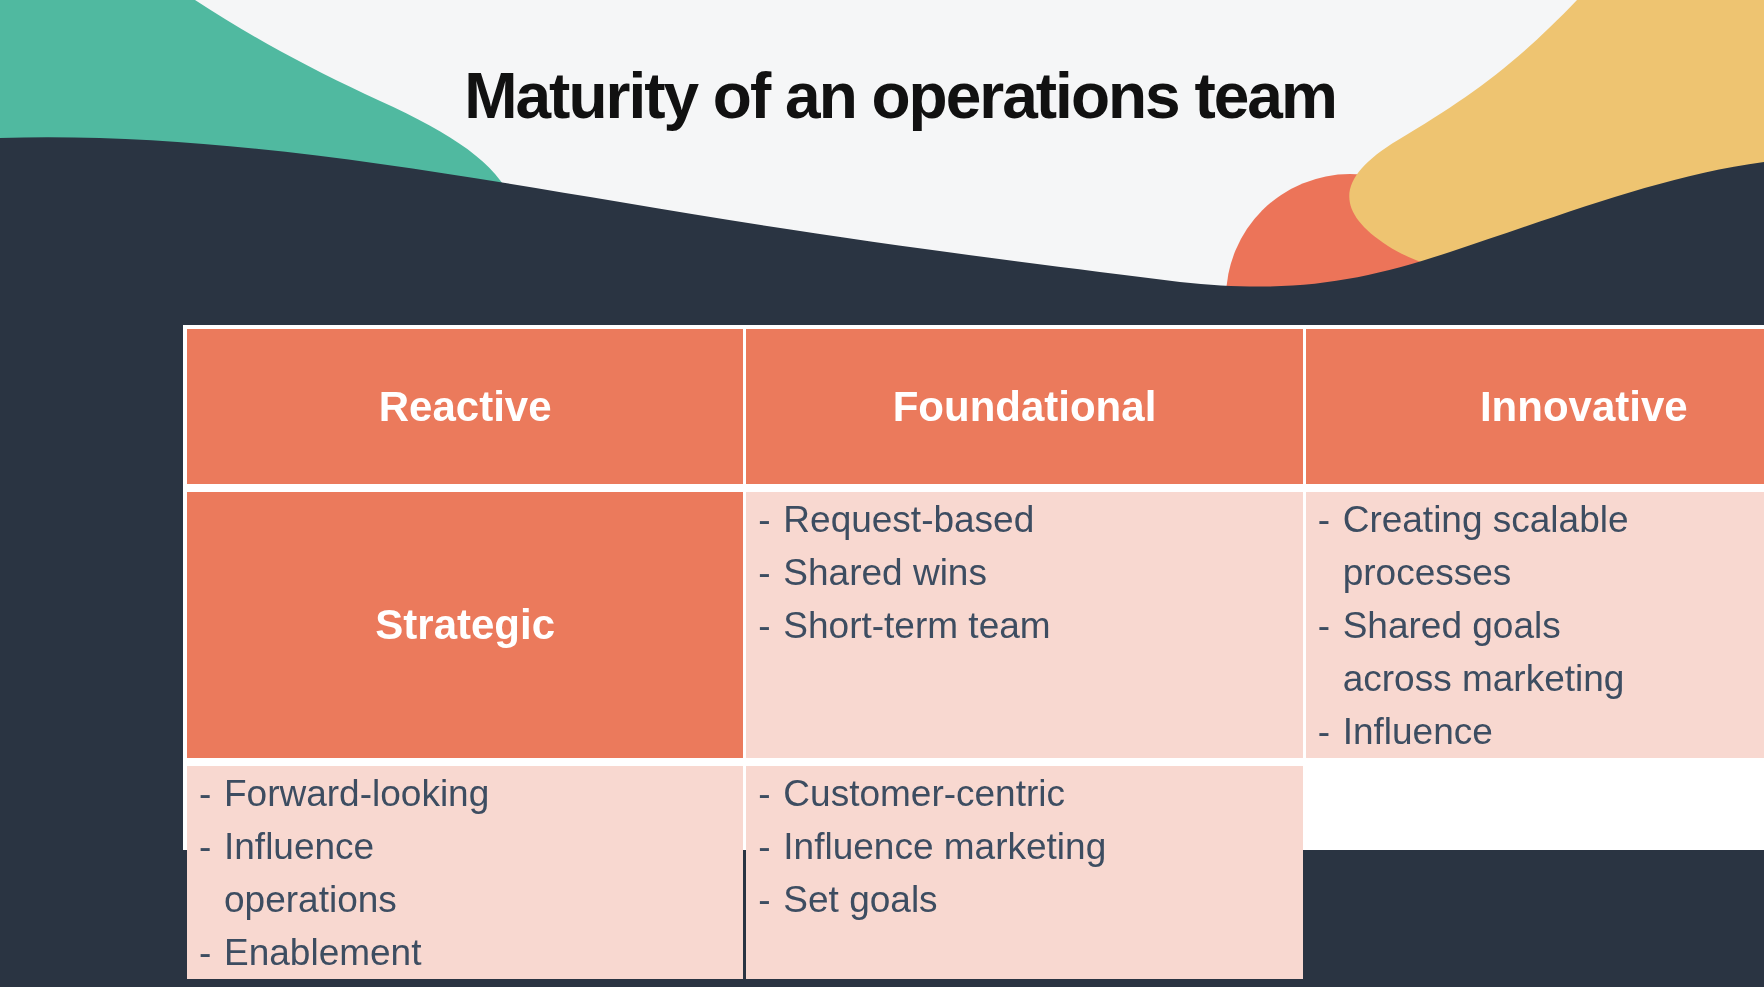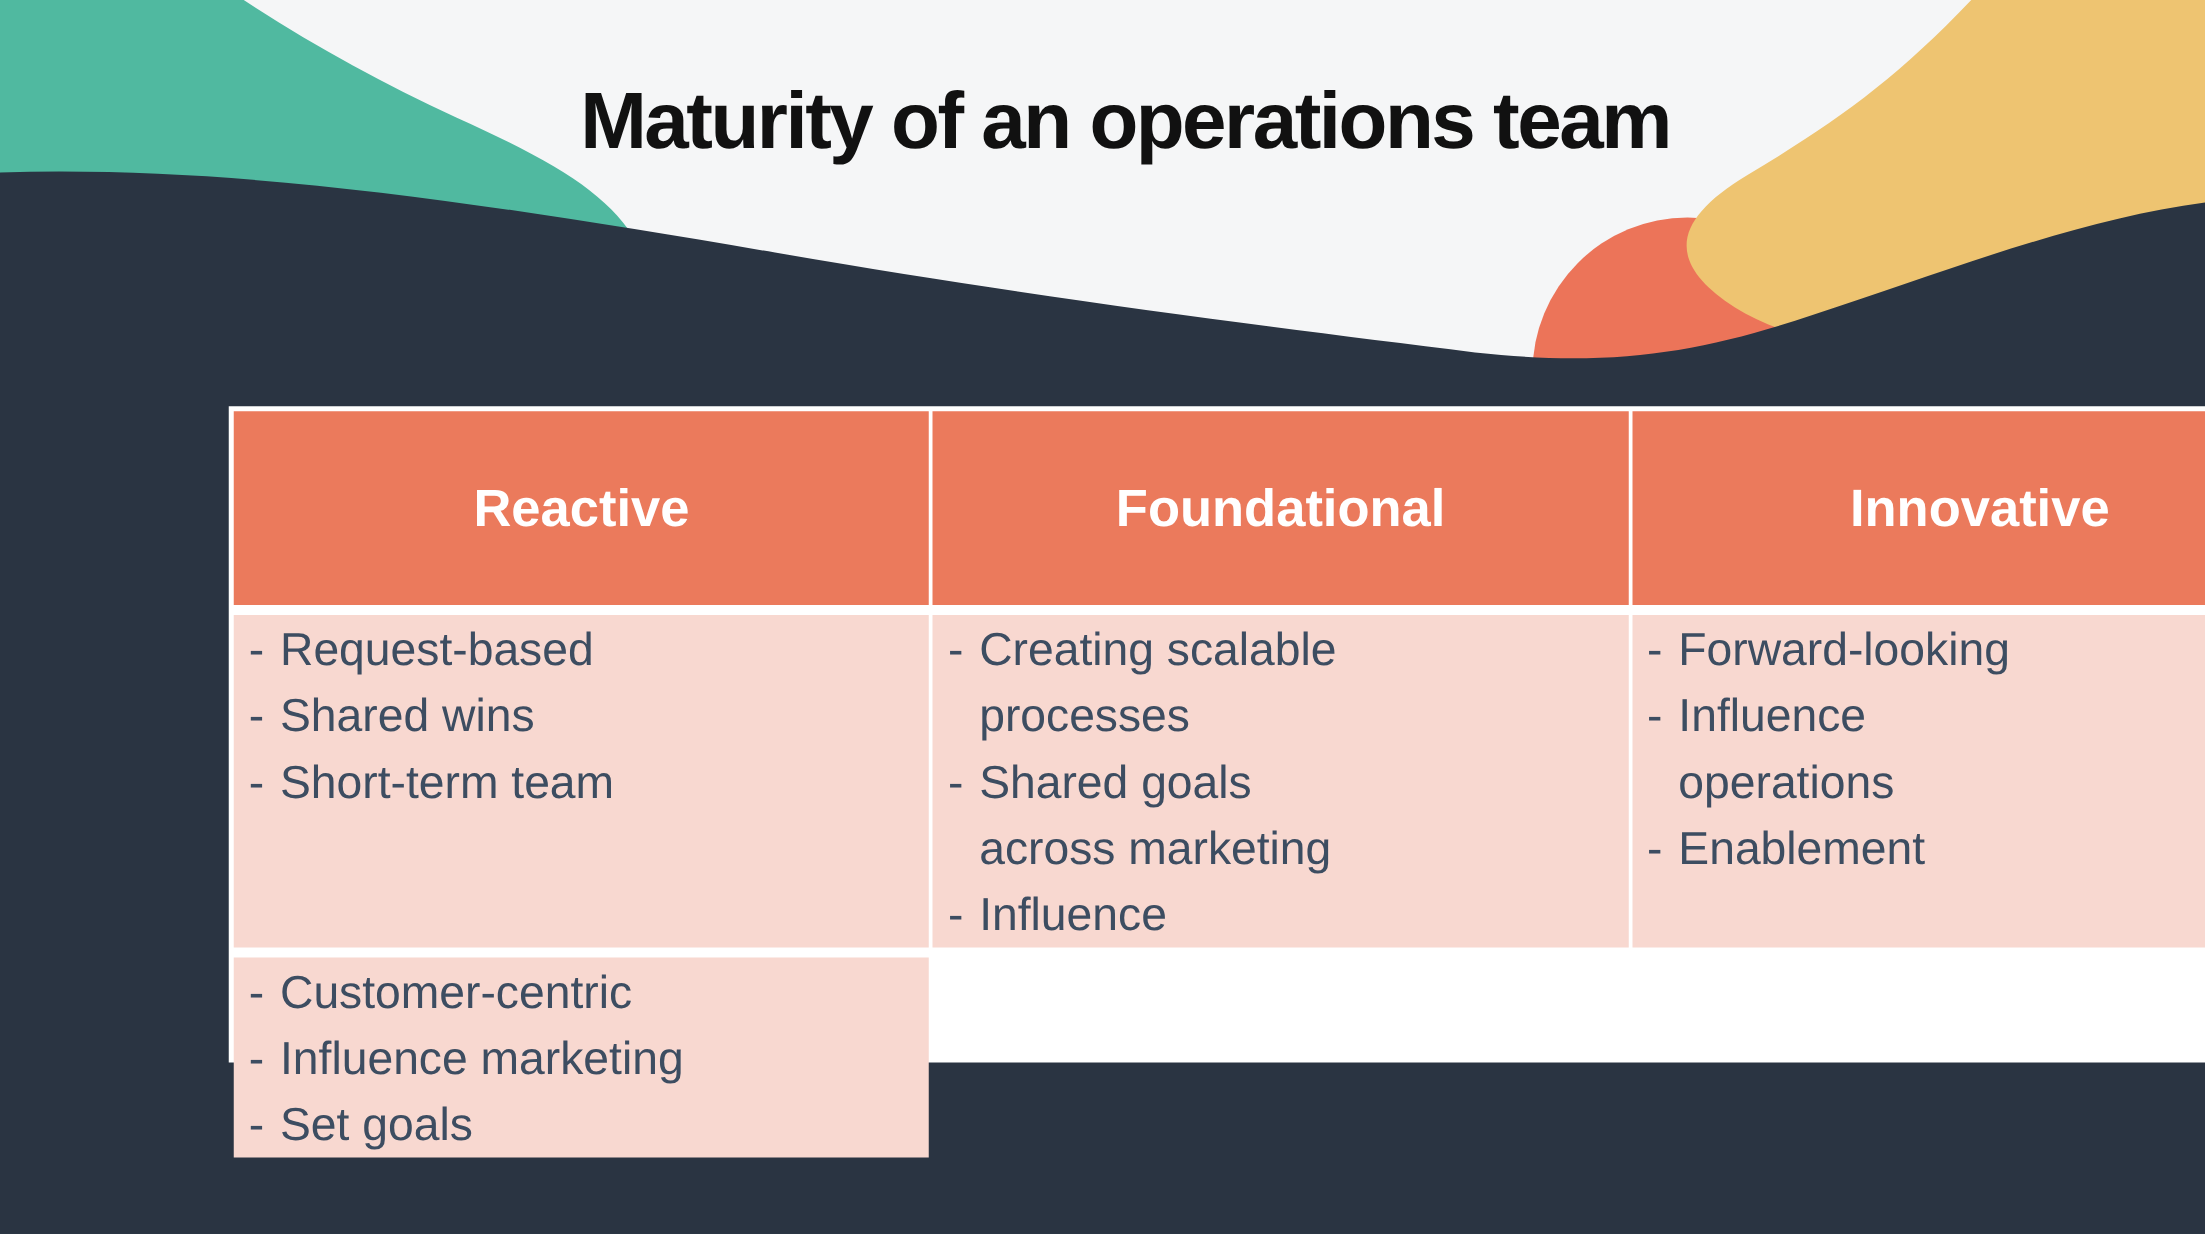--- a/index.html
+++ b/index.html
@@ -52,20 +52,21 @@
     <path fill="#EEC471" d="M1577,0 C1515,65 1468,98 1398,140 C1338,176 1332,210 1388,246 C1448,284 1560,288 1655,322 C1710,342 1745,350 1764,352 L1764,0 Z"></path>
     <path fill="#2A3442" d="M0,138 C200,132 400,165 620,202 C840,240 1020,262 1180,282 C1290,294 1360,282 1450,252 C1560,216 1660,176 1764,162 L1764,987 L0,987 Z"></path>
   </svg>
 
   <h1 class="title">Maturity of an operations team</h1>
 
   <div class="table">
       <div class="hcell">Reactive</div>
       <div class="hcell">Foundational</div>
       <div class="hcell">Innovative</div>
+      <div class="hcell">Strategic</div>
       <div class="bcell">
         <div class="item">
     <span class="dash">-</span>
     <span class="itext">Request-based</span>
   </div>
         <div class="item">
     <span class="dash">-</span>
     <span class="itext">Shared wins</span>
   </div>
         <div class="item">

